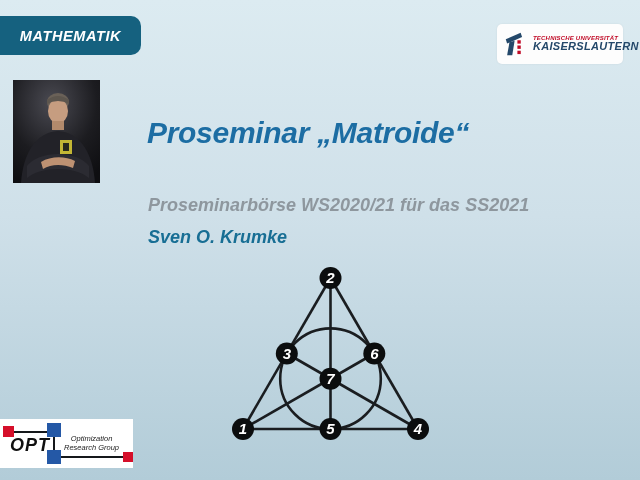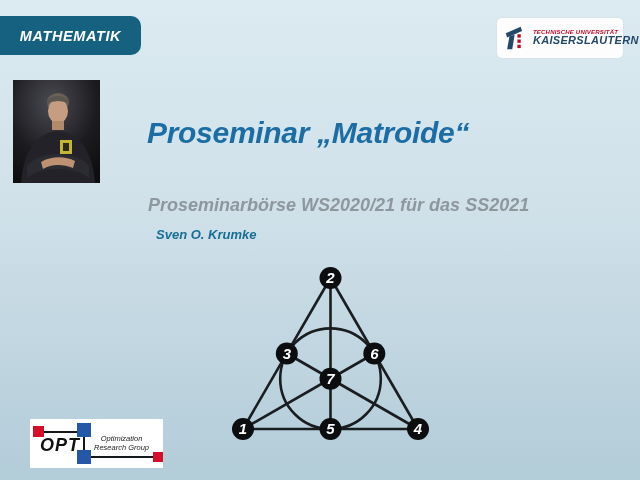--- a/index.html
+++ b/index.html
@@ -13,48 +13,48 @@
   }
   
   .badge{
     position:absolute;left:0;top:16px;width:141px;height:39px;
     background:#15617f;border-radius:0 10px 10px 0;
     display:flex;align-items:center;justify-content:center;
     color:#ffffff;font-weight:bold;font-size:14.5px;letter-spacing:0.6px;
   }
   
   .tuk-box{
-    position:absolute;left:497px;top:18px;width:126px;height:40px;
+    position:absolute;left:497px;top:24px;width:126px;height:40px;
     background:#fdfdfd;border-radius:5px;
     display:flex;align-items:center;box-shadow:0 0 2px rgba(0,0,0,0.08);
   }
   .tuk-mark{margin-left:5px;flex:0 0 auto;}
   .tuk-text{margin-left:3px;line-height:1.05;}
   .tuk-line1{font-size:6px;font-weight:bold;color:#c00a26;letter-spacing:0.2px;white-space:nowrap;}
   .tuk-line2{font-size:11px;font-weight:bold;color:#24486a;letter-spacing:0.3px;white-space:nowrap;}
   
   .portrait{position:absolute;left:13px;top:80px;width:87px;height:103px;}
   
   .title{
     position:absolute;left:147px;top:84px;width:480px;
     font-size:30px;font-weight:bold;color:#1c6da3;letter-spacing:-0.3px;white-space:nowrap;margin-top:32px;
   }
   .subtitle{
     position:absolute;left:148px;top:195px;width:480px;
     font-size:18px;font-weight:bold;color:#8e979e;white-space:nowrap;
   }
   .author{
-    position:absolute;left:156px;top:227px;width:300px;
-    font-size:13px;font-weight:bold;color:#176e94;white-space:nowrap;
+    position:absolute;left:148px;top:227px;width:300px;
+    font-size:18px;font-weight:bold;color:#176e94;white-space:nowrap;
   }
   
   .fano{position:absolute;left:225px;top:260px;width:212px;height:186px;}
   
   .opt-box{
-    position:absolute;left:0;top:419px;width:133px;height:49px;background:#ffffff;margin-left:30px;
+    position:absolute;left:0;top:419px;width:133px;height:49px;background:#ffffff;
   }
   .opt-box .sq{position:absolute;}
   .sq-red1{left:3px;top:7px;width:11px;height:11px;background:#d50f2a;}
   .sq-blue1{left:47px;top:4px;width:14px;height:14px;background:#2458a6;}
   .sq-blue2{left:47px;top:31px;width:14px;height:14px;background:#2458a6;}
   .sq-red2{left:123px;top:33px;width:10px;height:10px;background:#d50f2a;}
   .ln{position:absolute;background:#15181b;}
   .ln-top{left:14px;top:11.5px;width:33px;height:2px;}
   .ln-vert{left:53px;top:18px;width:2px;height:13px;}
   .ln-bottom{left:61px;top:37px;width:62px;height:2px;}

